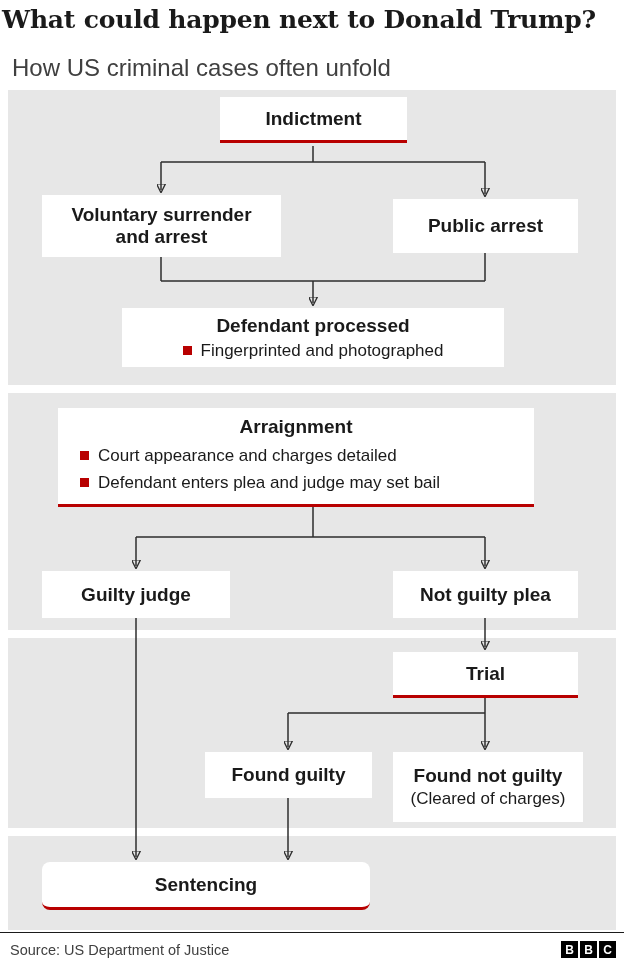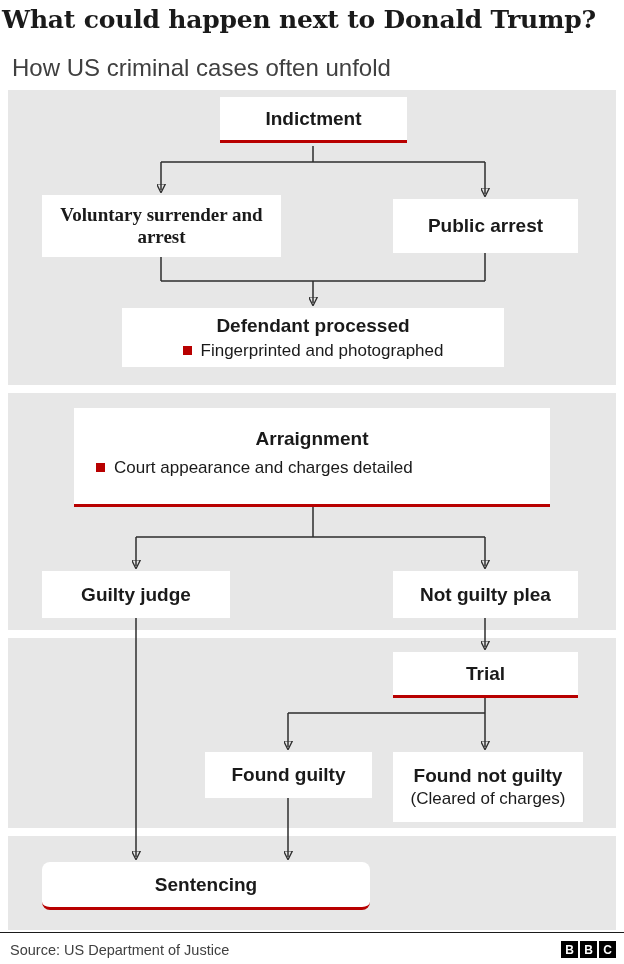--- a/index.html
+++ b/index.html
@@ -35,26 +35,26 @@
   }
   .center { display:flex; align-items:center; justify-content:center; text-align:center; }
   .vcol   { display:flex; flex-direction:column; align-items:center; justify-content:center; text-align:center; }
   .underline { border-bottom:3px solid var(--accent,#b80000); }
   .node-title { font-weight:700; font-size:19px; }
   .node-sub   { font-weight:400; font-size:17px; margin-top:2px; }
   .bullet-row { display:flex; align-items:center; font-weight:400; font-size:17px; line-height:27px; text-align:left; }
   .bullet-sq  { width:9px; height:9px; background:var(--accent,#b80000); flex:none; margin-right:9px; }
   
   #n-indictment  { left:220px; top:97px;  width:187px; height:46px; }
-  #n-voluntary   { left:42px;  top:195px; width:239px; height:62px; padding:0 16px;font-family:Liberation Serif, serif; }
+  #n-voluntary   { left:42px;  top:195px; width:239px; height:62px; padding:0 16px; }
   #n-public      { left:393px; top:199px; width:185px; height:54px; }
   #n-processed   { left:122px; top:308px; width:382px; height:59px; padding-top:3px; }
-  #n-arraignment { left:74px;  top:408px; width:476px; height:99px;
+  #n-arraignment { left:58px;  top:408px; width:476px; height:99px;
                    display:flex; flex-direction:column; align-items:stretch;
-                   justify-content:flex-start; padding-top:20px; }
+                   justify-content:flex-start; padding-top:8px; }
   #n-arraignment .node-title { text-align:center; }
   #n-arraignment .bullets { align-self:flex-start; padding-left:22px; margin-top:4px; }
   #n-guilty      { left:42px;  top:571px; width:188px; height:47px; }
   #n-notguilty   { left:393px; top:571px; width:185px; height:47px; }
   #n-trial       { left:393px; top:652px; width:185px; height:46px; }
   #n-foundguilty { left:205px; top:752px; width:167px; height:46px; }
   #n-foundnot    { left:393px; top:752px; width:190px; height:70px; }
   #n-sentencing  { left:42px;  top:862px; width:328px; height:48px;border-radius:8px; }
   
   .footer-rule { position:absolute; left:0; top:932px; width:624px; height:1px; background:#1a1a1a; z-index:4; }
@@ -123,20 +123,24 @@
     </div>
   </div>
 
   <div id="n-arraignment" class="node underline">
     <div class="node-title">Arraignment</div>
     <div class="bullets">
       <div class="bullet-row">
         <span class="bullet-sq"></span>
         <span>Court appearance and charges detailed</span>
       </div>
+      <div class="bullet-row">
+        <span class="bullet-sq"></span>
+        <span>Defendant enters plea and judge may set bail</span>
+      </div>
     </div>
   </div>
 
   <div id="n-guilty" class="node center">
     <span>Guilty judge</span>
   </div>
 
   <div id="n-notguilty" class="node center">
     <span>Not guilty plea</span>
   </div>

